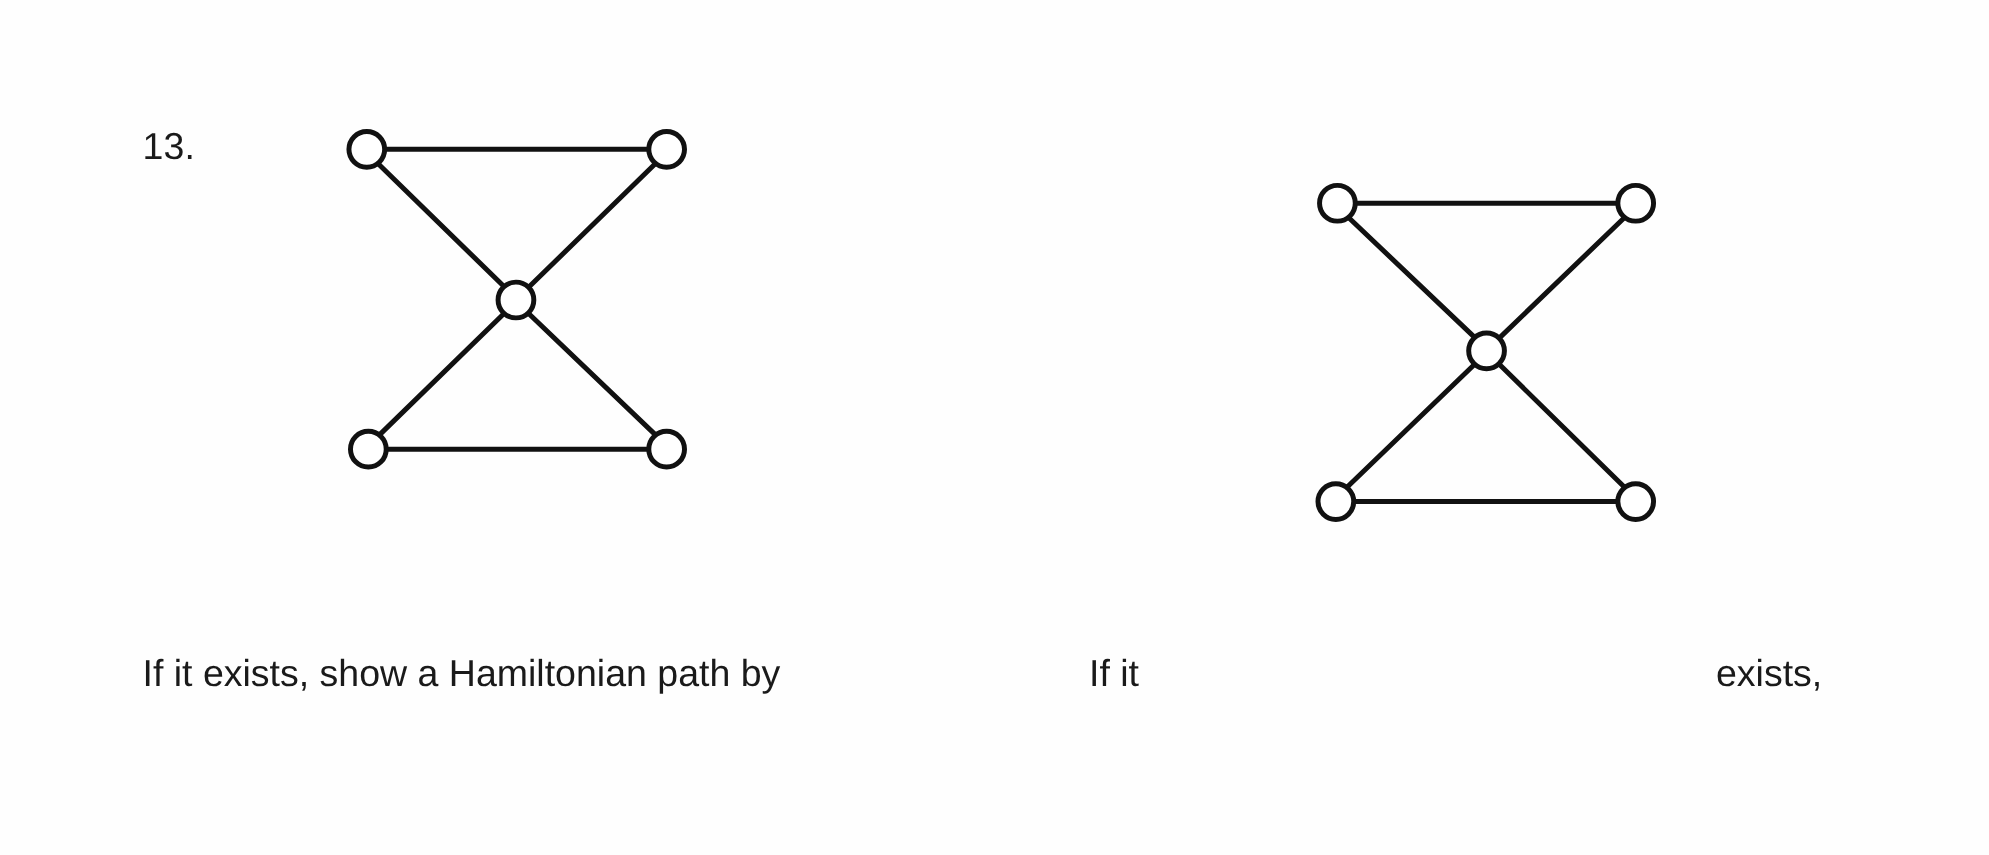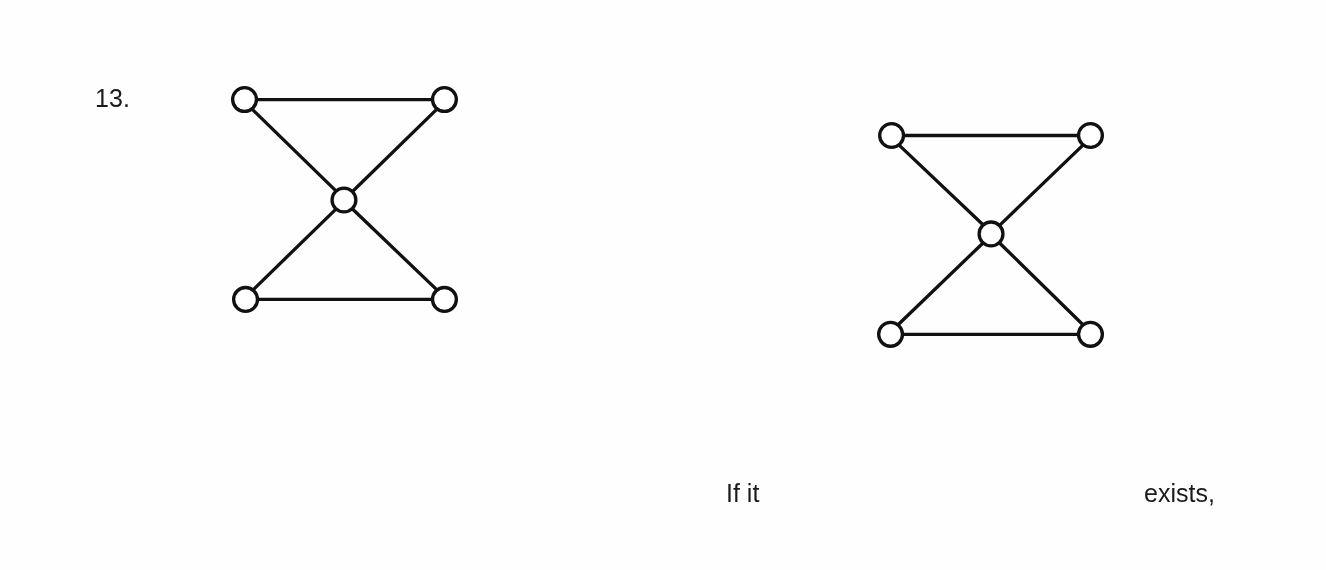--- a/index.html
+++ b/index.html
@@ -72,21 +72,20 @@
   #caption-right { left: 726px; top: 364px; }
 
   .caption-line { display: block; white-space: pre; }
 
   
   .caption-row {
     display: block;
     position: relative;
     height: 34px;
     white-space: pre;
-    margin-top: 44px;
   }
   .caption-row .seg-start { position: absolute; left: 0; top: 0; }
   .caption-row .seg-end   { position: absolute; left: 418px; top: 0; }
 
   .caption-spacer { display: block; height: 36px; }
 </style>
 </head>
 <body>
 
 <div class="page">
@@ -127,20 +126,21 @@
         <circle class="vertex" cx="41" cy="42" r="11.5"></circle>
         <circle class="vertex" cx="233" cy="42" r="11.5"></circle>
         <circle class="vertex" cx="137" cy="137" r="11.5"></circle>
         <circle class="vertex" cx="40" cy="234" r="11.5"></circle>
         <circle class="vertex" cx="233" cy="234" r="11.5"></circle>
       </g>
     </svg>
   </div>
 
   <div class="caption-block" id="caption-left">
+    <span class="caption-line">If it exists, show a Hamiltonian path by</span>
     
   </div>
 
   <div class="caption-block" id="caption-right">
     <span class="caption-row">
       <span class="seg-start">If it</span>
       <span class="seg-end">exists,</span>
     </span>
     <span class="caption-spacer"></span>
     

